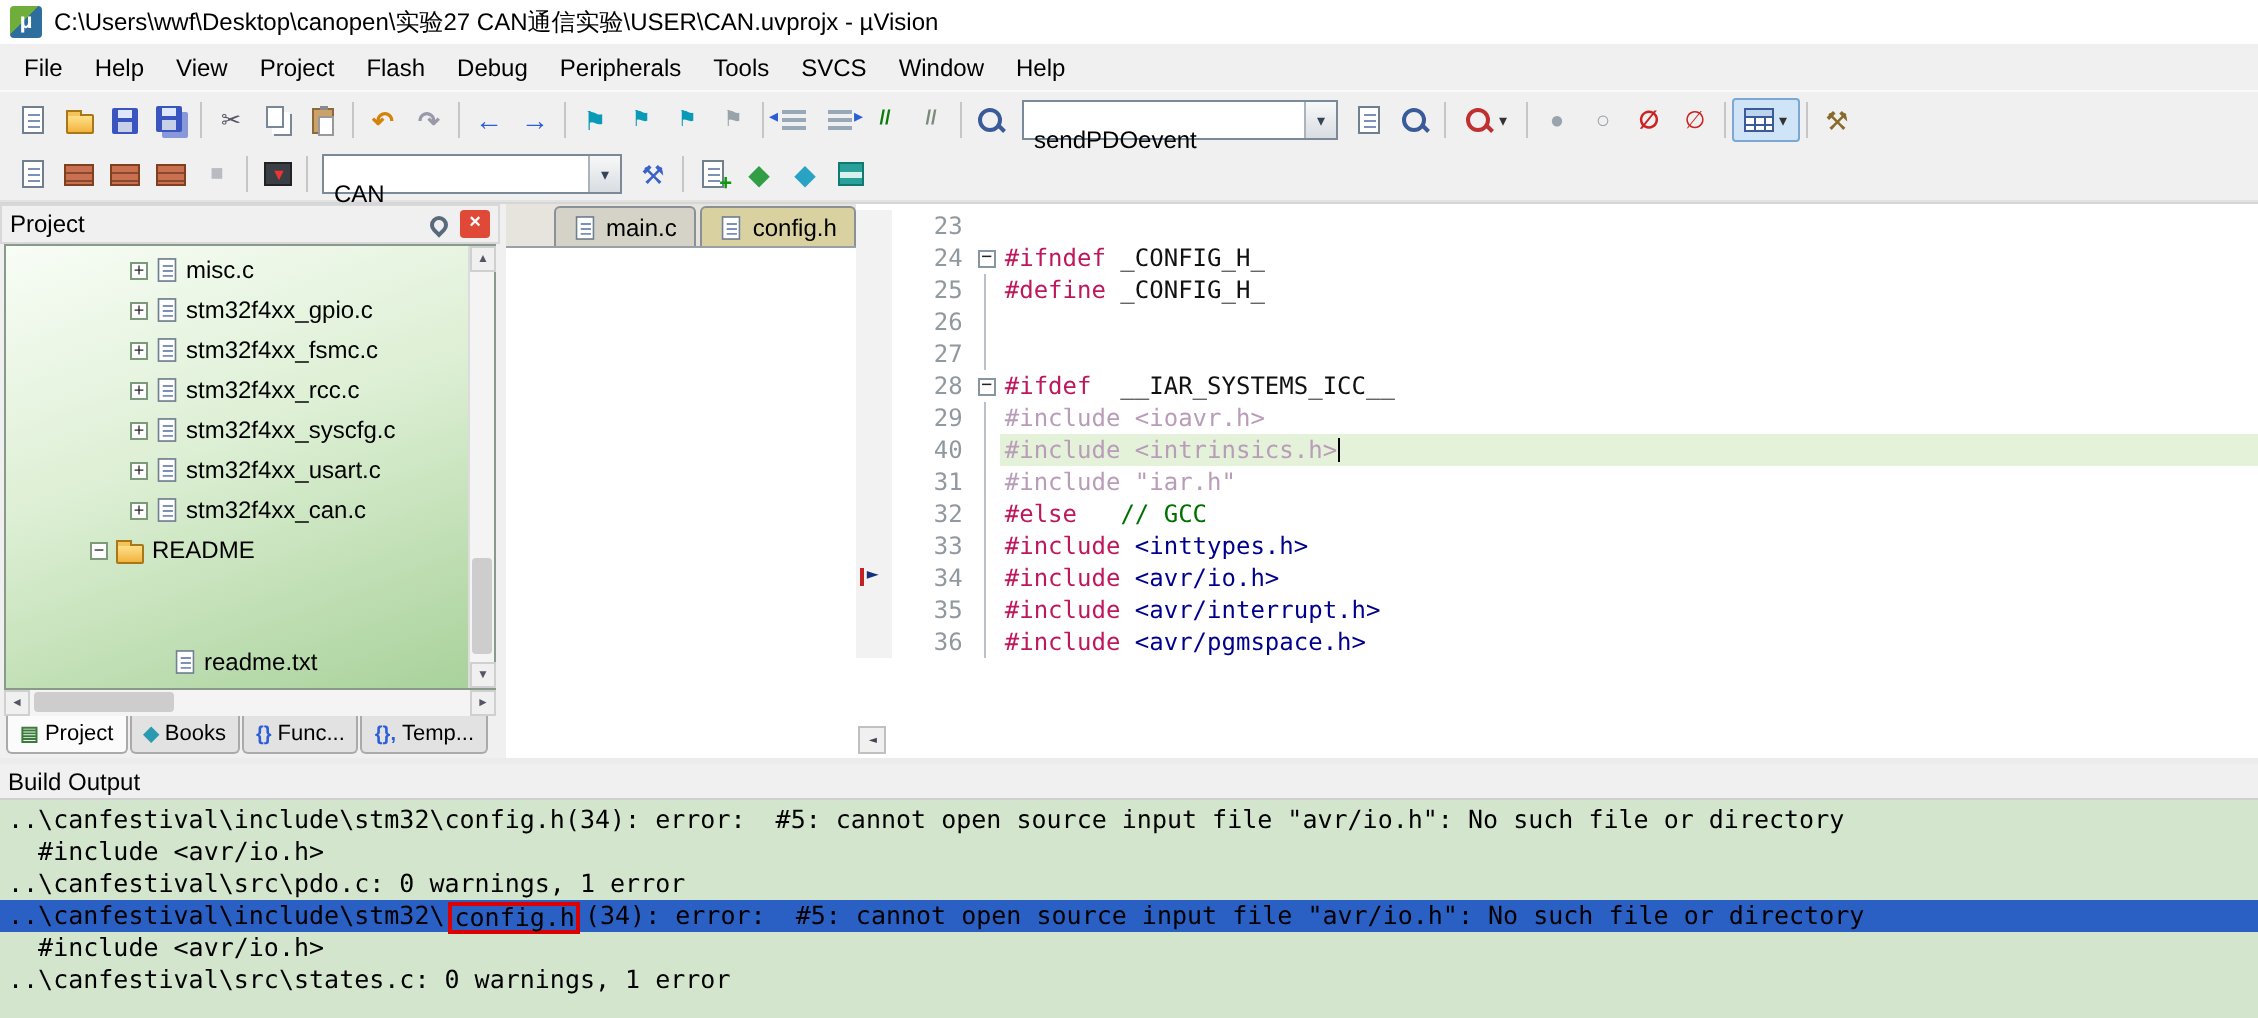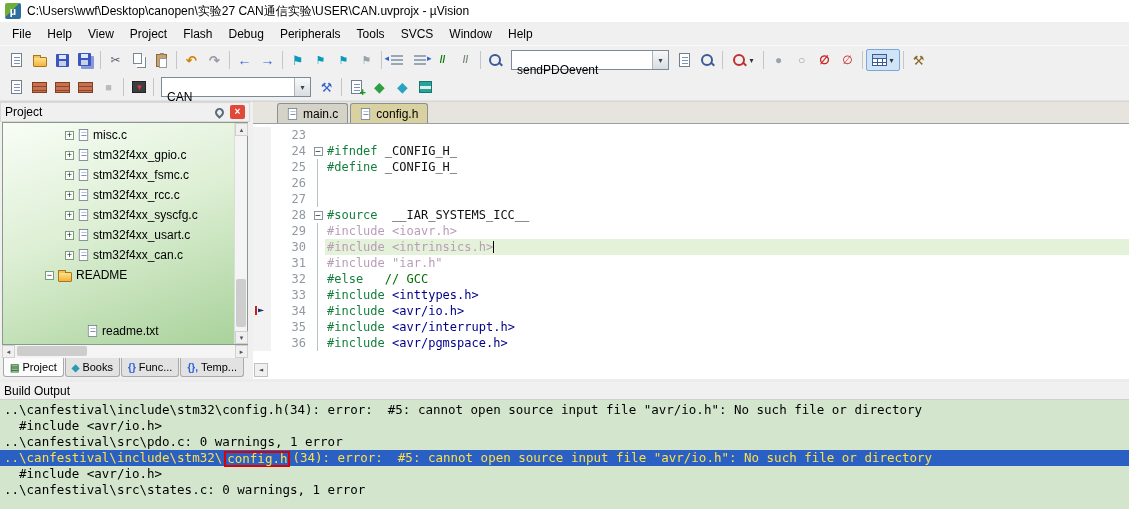--- a/index.html
+++ b/index.html
@@ -73,44 +73,44 @@
   .sthumb{position:absolute;left:1px;width:10px;height:48px;bottom:4px;background:#cdcdcd;border-radius:2px;}
   .hscroll{height:13px;margin:0 2px;background:#f4f4f4;display:flex;align-items:center;}
   .htrack{flex:1;position:relative;height:13px;}
   .hthumb{position:absolute;top:1px;left:2px;height:10px;width:70px;background:#cdcdcd;border-radius:2px;}
   .dock-tabs{height:21px;display:flex;align-items:flex-start;background:#f0f0f0;padding-left:3px;gap:1px;}
   .dtab{height:19px;display:flex;align-items:center;gap:3px;padding:0 6px;border:1px solid #aaa;border-top:none;background:#e2e2e2;font-size:11px;border-radius:0 0 3px 3px;white-space:nowrap;}
   .dtab.active{background:#fbfbfb;}
   .dtico{font-size:10px;font-weight:bold;}
 
   #vsplit{width:3px;background:#f0f0f0;flex:none;}
-  #editor{flex:1;display:flex;flex-direction:column;min-width:0;background:#fff;}
+  #editor{flex:1;display:flex;min-width:0;background:#fff;}
   .tabstrip{height:22px;background:#e6e4dc;display:flex;align-items:flex-end;padding-left:24px;gap:2px;border-bottom:1px solid #98a0a8;}
   .etab{height:20px;display:flex;align-items:center;gap:5px;padding:0 9px;border:1px solid #8a9098;border-bottom:none;border-radius:3px 3px 0 0;background:#d5d2c8;}
   .etab.active{background:#d9d2a0;}
   .editor-body{flex:1;position:relative;font-family:"DejaVu Sans Mono","Liberation Mono",monospace;font-size:12px;overflow:hidden;padding-top:3px;}
   .crow{height:16px;display:flex;align-items:stretch;justify-content:flex-end;}
   .bpm{width:18px;flex:none;background:#f2f2f2;position:relative;}
   .errtick{position:absolute;left:2px;top:3px;width:2px;height:9px;background:#c22222;}
   .errarrow{position:absolute;left:5px;top:1px;font-size:10px;color:#16307a;}
   .lnum{width:40px;flex:none;text-align:right;color:#9098a0;padding-right:5px;line-height:16px;}
   .foldc{width:14px;flex:none;display:flex;align-items:center;justify-content:center;position:relative;}
   .foldbox{width:9px;height:9px;border:1px solid #8894a0;background:#fff;font-size:9px;line-height:7px;text-align:center;color:#222;z-index:1;}
   .foldline{position:absolute;left:6px;top:0;bottom:0;width:1px;background:#b8c0c8;}
   .ctext{flex:1;white-space:pre;line-height:16px;padding-left:2px;}
   .crow.cur .ctext{background:#e4f2da;}
   .cursor{display:inline-block;width:1px;height:12px;background:#000;vertical-align:-2px;}
-  .sk{color:#15803d;} .si{color:#111;} .ss{color:#00008b;} .sc{color:#007000;} .sn{color:#b89cb8;}
+  .sk{color:#be185d;} .si{color:#111;} .ss{color:#00008b;} .sc{color:#007000;} .sn{color:#b89cb8;}
   .hleft{position:absolute;left:1px;bottom:2px;width:14px;height:14px;border:1px solid #c0c0c0;background:#f0f0f0;font-size:7px;display:flex;align-items:center;justify-content:center;color:#445;}
 
   #bo{height:130px;display:flex;flex-direction:column;border-top:3px solid #ececec;}
   .bo-head{height:18px;background:#f0f0f0;border-bottom:1px solid #d0d0d0;display:flex;align-items:center;padding-left:4px;}
   .bo-body{flex:1;background:#d3e6cd;font-family:"DejaVu Sans Mono","Liberation Mono",monospace;font-size:12.5px;overflow:hidden;padding-top:2px;}
   .bline{height:16px;line-height:16px;padding-left:4px;white-space:pre;}
-  .bline.sel{background:#2a5fc4;color:#fde047;}
+  .bline.sel{background:#2a5fc4;color:#000000;}
   .redbox{display:inline-block;border:2px solid #dd0000;line-height:12px;padding:0 1px;margin:0 2px;vertical-align:-1px;}
 </style>
 </head>
 <body>
 
 <div class="titlebar">
   <div class="appicon">µ</div>
   <div class="wtitle">C:\Users\wwf\Desktop\canopen\实验27 CAN通信实验\USER\CAN.uvprojx - µVision</div>
 </div>
 
@@ -419,33 +419,33 @@
             <span class="foldline"></span>
           </span>
           <span class="ctext"></span>
         </div>
         <div class="crow">
           <span class="bpm"></span>
           <span class="lnum">28</span>
           <span class="foldc">
             <span class="foldbox">−</span>
           </span>
-          <span class="ctext"><span class="sk">#source</span><span class="si">  __IAR_SYSTEMS_ICC__</span></span>
+          <span class="ctext"><span class="sk">#ifdef</span><span class="si">  __IAR_SYSTEMS_ICC__</span></span>
         </div>
         <div class="crow">
           <span class="bpm"></span>
           <span class="lnum">29</span>
           <span class="foldc">
             <span class="foldline"></span>
           </span>
           <span class="ctext"><span class="sn">#include &lt;ioavr.h&gt;</span></span>
         </div>
         <div class="crow cur">
           <span class="bpm"></span>
-          <span class="lnum">30</span>
+          <span class="lnum">40</span>
           <span class="foldc">
             <span class="foldline"></span>
           </span>
           <span class="ctext"><span class="sn">#include &lt;intrinsics.h&gt;</span><span class="cursor"></span></span>
         </div>
         <div class="crow">
           <span class="bpm"></span>
           <span class="lnum">31</span>
           <span class="foldc">
             <span class="foldline"></span>

